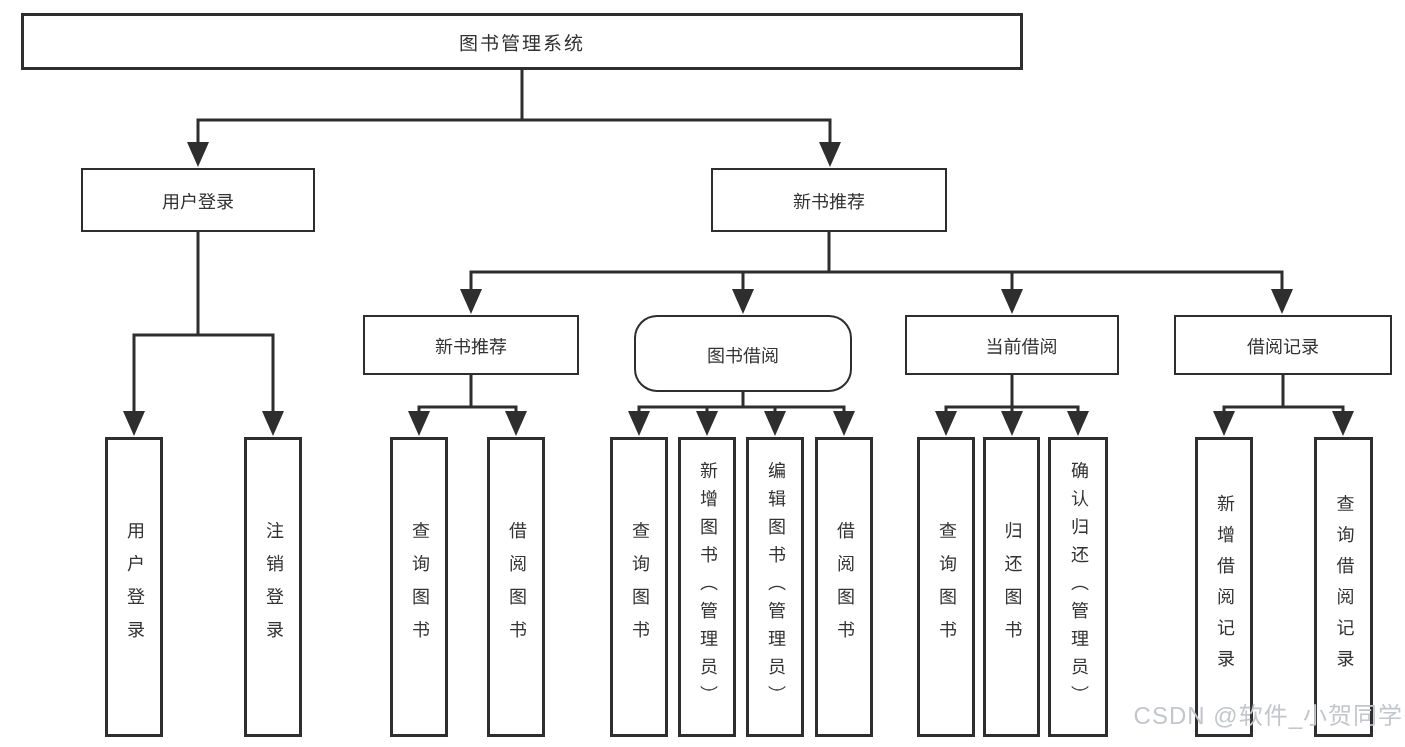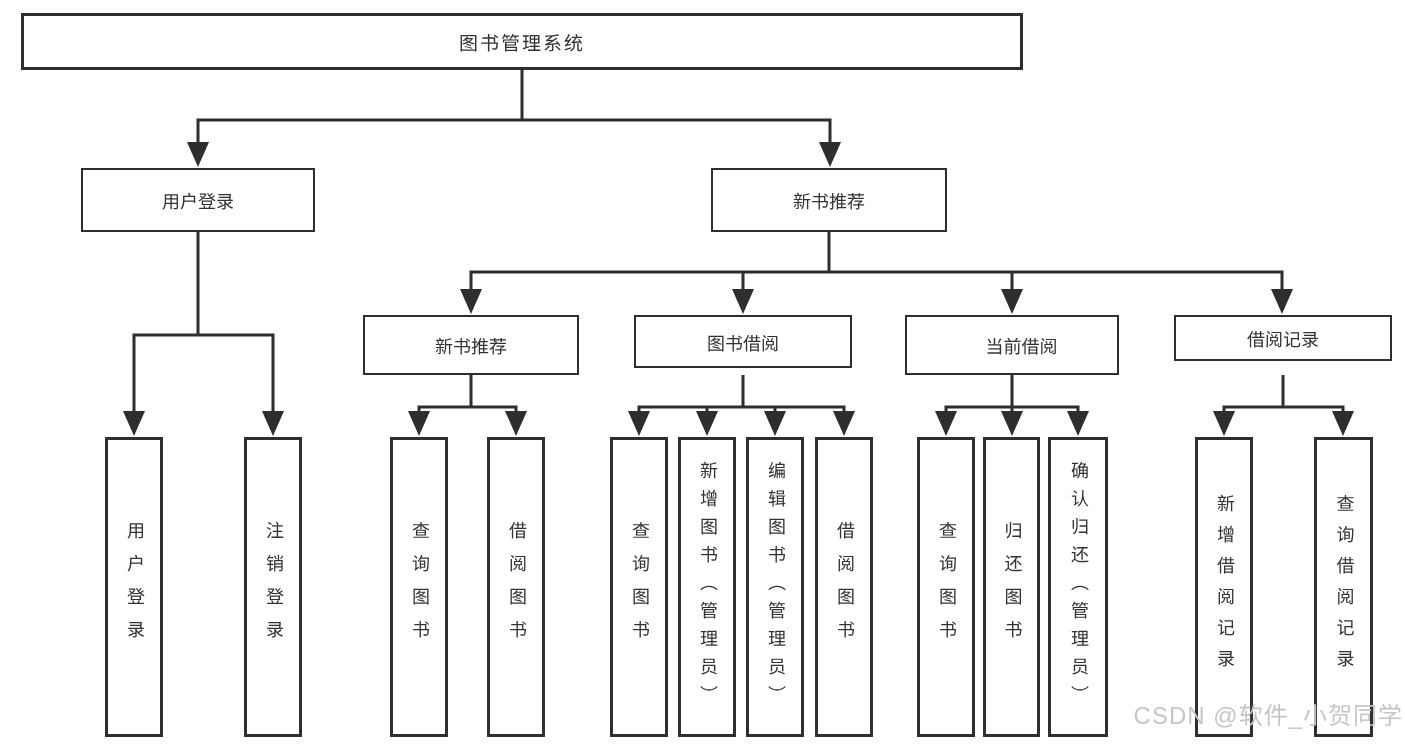--- a/index.html
+++ b/index.html
@@ -84,27 +84,27 @@
   <div class="box" style="left:81px;top:168px;width:234px;height:64px;">
     <span>用户登录</span>
   </div>
   <div class="box" style="left:711px;top:168px;width:236px;height:64px;">
     <span>新书推荐</span>
   </div>
 
   <div class="box" style="left:363px;top:315px;width:216px;height:60px;">
     <span>新书推荐</span>
   </div>
-  <div class="box" style="left:634px;top:315px;width:218px;height:53px;">
+  <div class="box" style="left:634px;top:315px;width:218px;height:77px;border-radius:23px;">
     <span>图书借阅</span>
   </div>
   <div class="box" style="left:905px;top:315px;width:214px;height:60px;padding-left:19px;">
     <span>当前借阅</span>
   </div>
-  <div class="box" style="left:1174px;top:315px;width:218px;height:46px;">
+  <div class="box" style="left:1174px;top:315px;width:218px;height:60px;">
     <span>借阅记录</span>
   </div>
 
   <div class="box leaf len4" style="left:105px;top:437px;width:58px;height:300px;">
     <span class="vtext">用户登录</span>
   </div>
   <div class="box leaf len4" style="left:244px;top:437px;width:58px;height:300px;">
     <span class="vtext">注销登录</span>
   </div>
 

